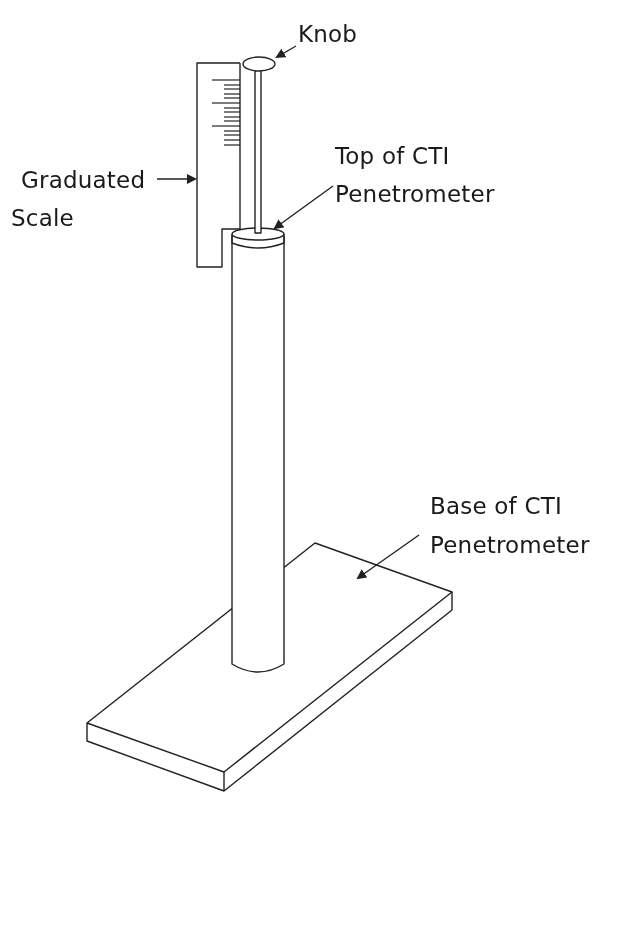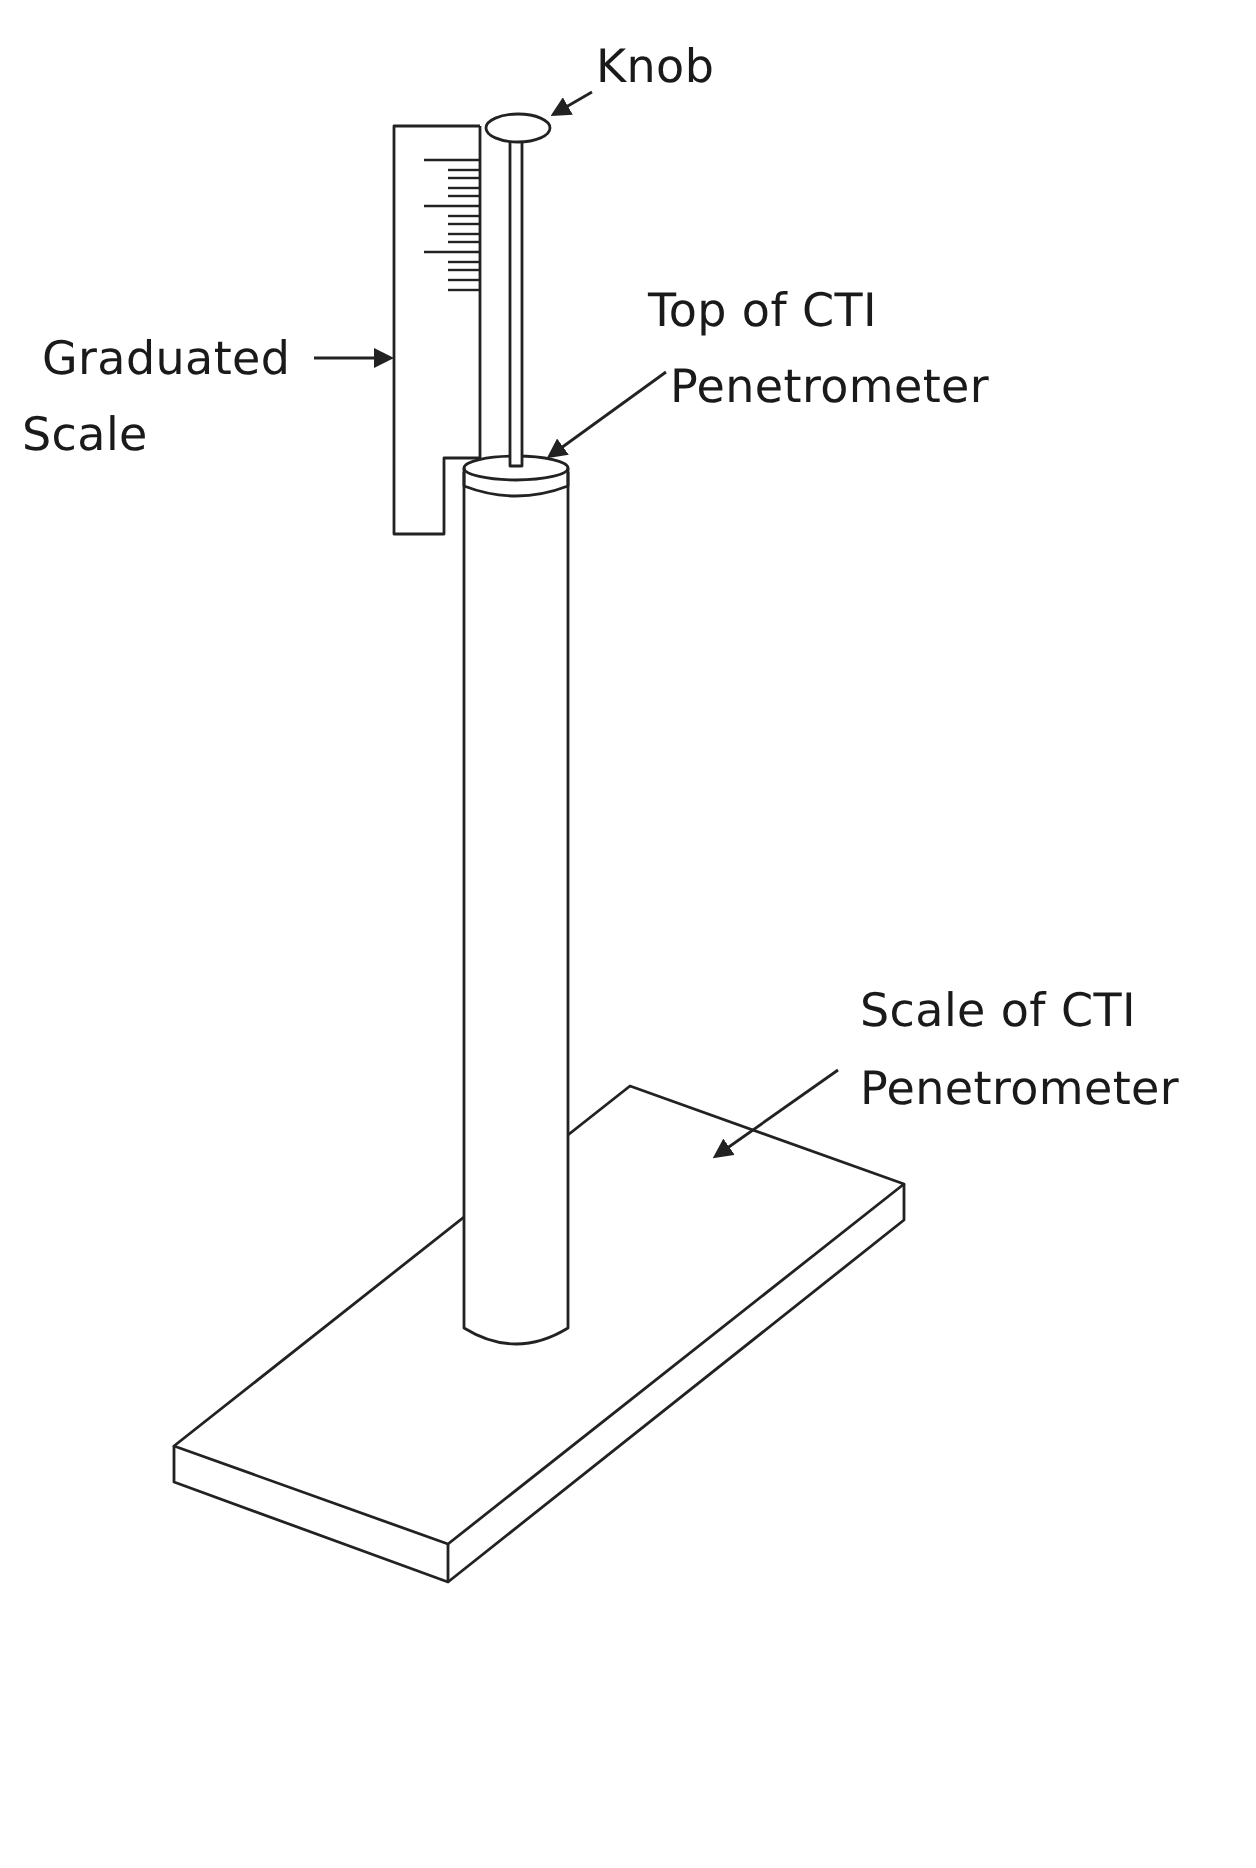--- a/index.html
+++ b/index.html
@@ -66,18 +66,18 @@
       <line x1="333" y1="186" x2="275" y2="228" marker-end="url(#ah)"></line>
       <line x1="419" y1="535" x2="358" y2="578" marker-end="url(#ah)"></line>
     </g>
   </svg>
 
   <div class="lbl" style="left:298px; top:18px;">Knob</div>
 
   <div class="lbl" style="left:11px; top:164px;margin-left:10px;">Graduated</div>
   <div class="lbl" style="left:11px; top:202px;">Scale</div>
 
-  <div class="lbl" style="left:324px; top:140px;">Top of CTI</div>
+  <div class="lbl" style="left:335px; top:140px;">Top of CTI</div>
   <div class="lbl" style="left:335px; top:178px;">Penetrometer</div>
 
-  <div class="lbl" style="left:430px; top:490px;">Scale of CTI</div>
+  <div class="lbl" style="left:430px; top:490px;">Base of CTI</div>
   <div class="lbl" style="left:430px; top:529px;">Penetrometer</div>
 </div>
 
 </body></html>

